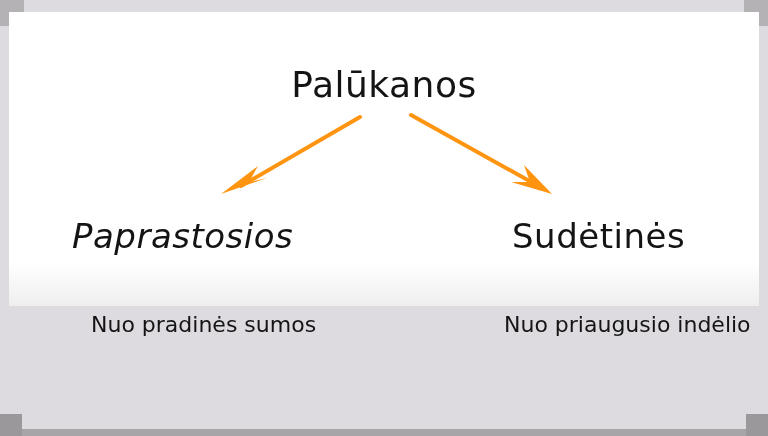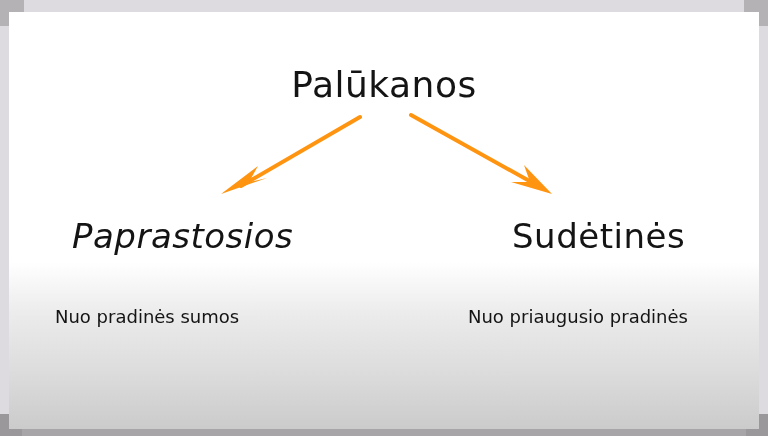--- a/index.html
+++ b/index.html
@@ -15,36 +15,36 @@
     }
     .corner { position: absolute; background: #b4b2b5; }
     .corner.tl { left: 0; top: 0; width: 24px; height: 13px; }
     .corner.tl2 { left: 0; top: 0; width: 9px; height: 26px; }
     .corner.tr { right: 0; top: 0; width: 24px; height: 13px; }
     .corner.tr2 { right: 0; top: 0; width: 9px; height: 26px; }
     .corner.bl { left: 0; bottom: 0; width: 22px; height: 22px; background: #9a989a; }
     .corner.br { right: 0; bottom: 0; width: 22px; height: 22px; background: #9a989a; }
     .slide {
       position: absolute;
-      left: 9px; top: 12px; width: 750px; height: 417px;
+      left: 9px; top: 12px; width: 750px; height: 294px;
       background: linear-gradient(to bottom, #ffffff 0px, #ffffff 250px, #ececec 300px, #dcdcdc 360px, #cbcbcb 417px);
     }
     .title {
       position: absolute; left: 0; right: 0; top: 52px;
       text-align: center; font-size: 36px; color: #141414;
       letter-spacing: 0.5px;
     }
     .branch {
       position: absolute; top: 204px; font-size: 34px; color: #141414;
       letter-spacing: 0.5px;
     }
     .branch.left { left: 63px; font-style: italic; }
     .branch.right { left: 503px; }
     .desc {
-      position: absolute; top: 294px; font-size: 18px; color: #141414;
+      position: absolute; top: 300px; font-size: 22px; color: #141414; margin-left: 36px;
     }
     .desc.left { left: 46px; }
     .desc.right { left: 459px; }
     svg.arrows { position: absolute; left: 0; top: 0; width: 750px; height: 417px; }
   </style>
 </head>
 <body>
 
 <div class="frame-bottom"></div>
 <div class="corner tl"></div>
@@ -65,14 +65,14 @@
       <path d="M543 182 L515 153 L521 170 L502 170 Z" fill="#ff9410"></path>
     </g>
   </svg>
 
   <div class="title">Palūkanos</div>
 
   <div class="branch left">Paprastosios</div>
   <div class="branch right">Sudėtinės</div>
 
   <div class="desc left">Nuo pradinės sumos</div>
-  <div class="desc right">Nuo priaugusio pradinės</div>
+  <div class="desc right">Nuo priaugusio indėlio</div>
 </div>
 
 </body></html>

